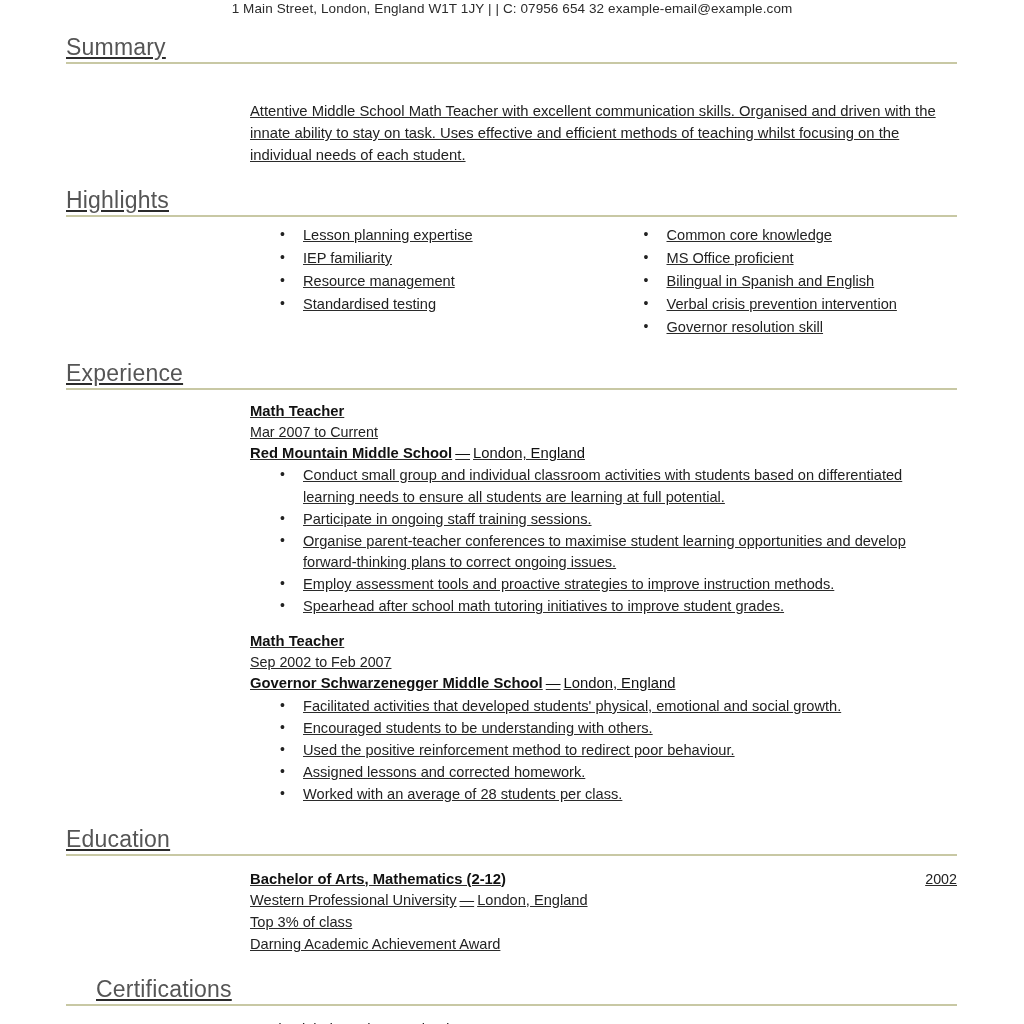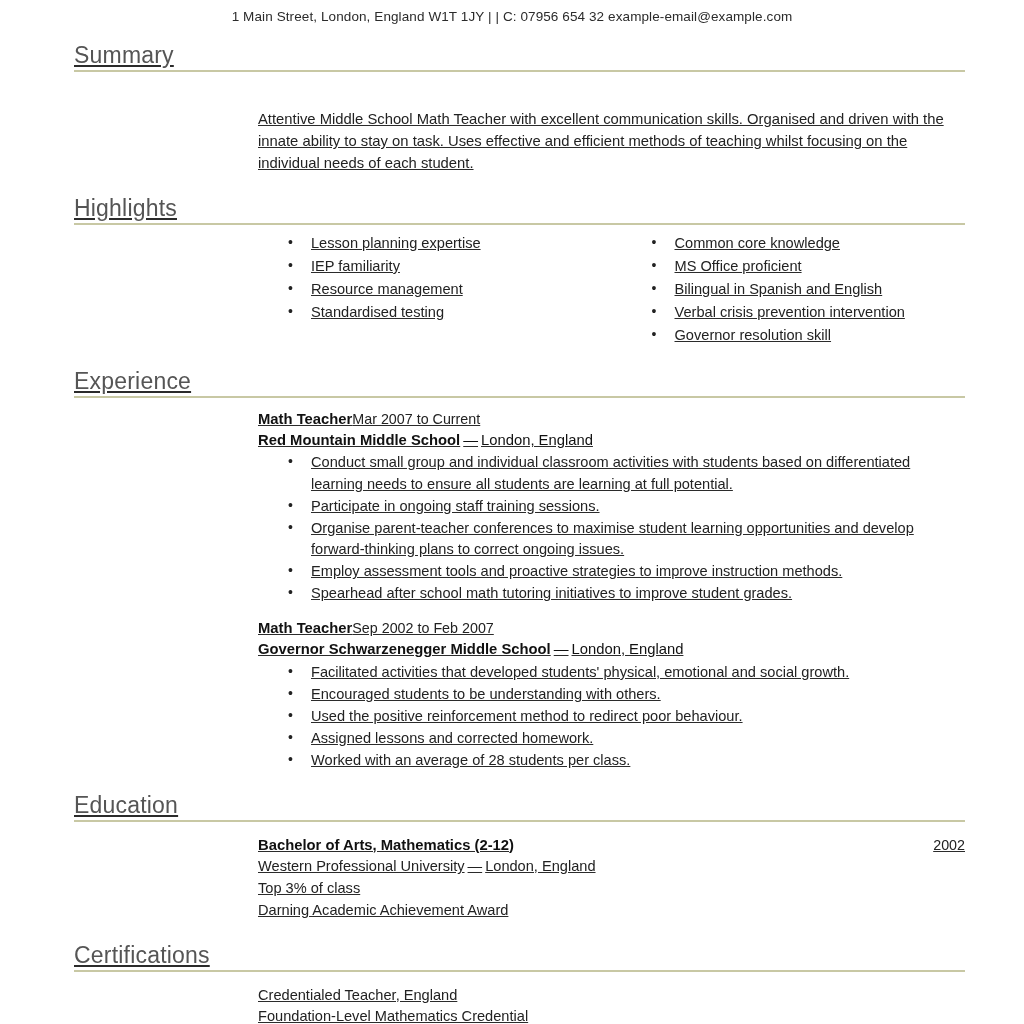--- a/index.html
+++ b/index.html
@@ -13,21 +13,21 @@
     font-family: "Liberation Sans", sans-serif;
     color: #2b2b2b;
     overflow: hidden;
   }
 
   .page {
     position: relative;
     width: 1024px;
     height: 844px;
     box-sizing: border-box;
-    padding: 8px;
+    padding: 0;
   }
 
   
   .contact-line {
     text-align: center;
     font-size: 13.5px;
     line-height: 16px;
     color: #2b2b2b;
     padding-top: 1px;
     letter-spacing: 0.1px;
@@ -107,22 +107,23 @@
     margin-bottom: 1.5px;
   }
 
   
   .job {
     padding-top: 13px;
   }
   .job.first { padding-top: 11px; }
   .job-row {
     display: flex;
-    justify-content: flex-start;
+    justify-content: flex-end;
     align-items: baseline;
+    flex-direction: column;
   }
   .job-title {
     font-weight: bold;
     font-size: 14.8px;
     line-height: 21px;
     color: #111111;
   }
   .job-date {
     font-size: 14.3px;
     line-height: 21px;
@@ -300,21 +301,21 @@
         <div class="edu-line">Top 3% of class</div>
         <div class="edu-line">Darning Academic Achievement Award</div>
       </div>
     </div>
   </div>
 
   <div class="sec-gap-md"></div>
 
   <div class="section">
     <div class="section-head">
-      <div class="section-title" style="color: rgb(85, 85, 85);">Certifications</div>
+      <div class="section-title" style="color: rgb(85, 85, 85); margin-left: 30px;">Certifications</div>
       <div class="section-rule" style="background: rgb(200, 200, 164);"></div>
     </div>
     <div class="section-body">
       <div class="cert">
         <div class="cert-line">Credentialed Teacher, England</div>
         <div class="cert-line">Foundation-Level Mathematics Credential</div>
       </div>
     </div>
   </div>
 

